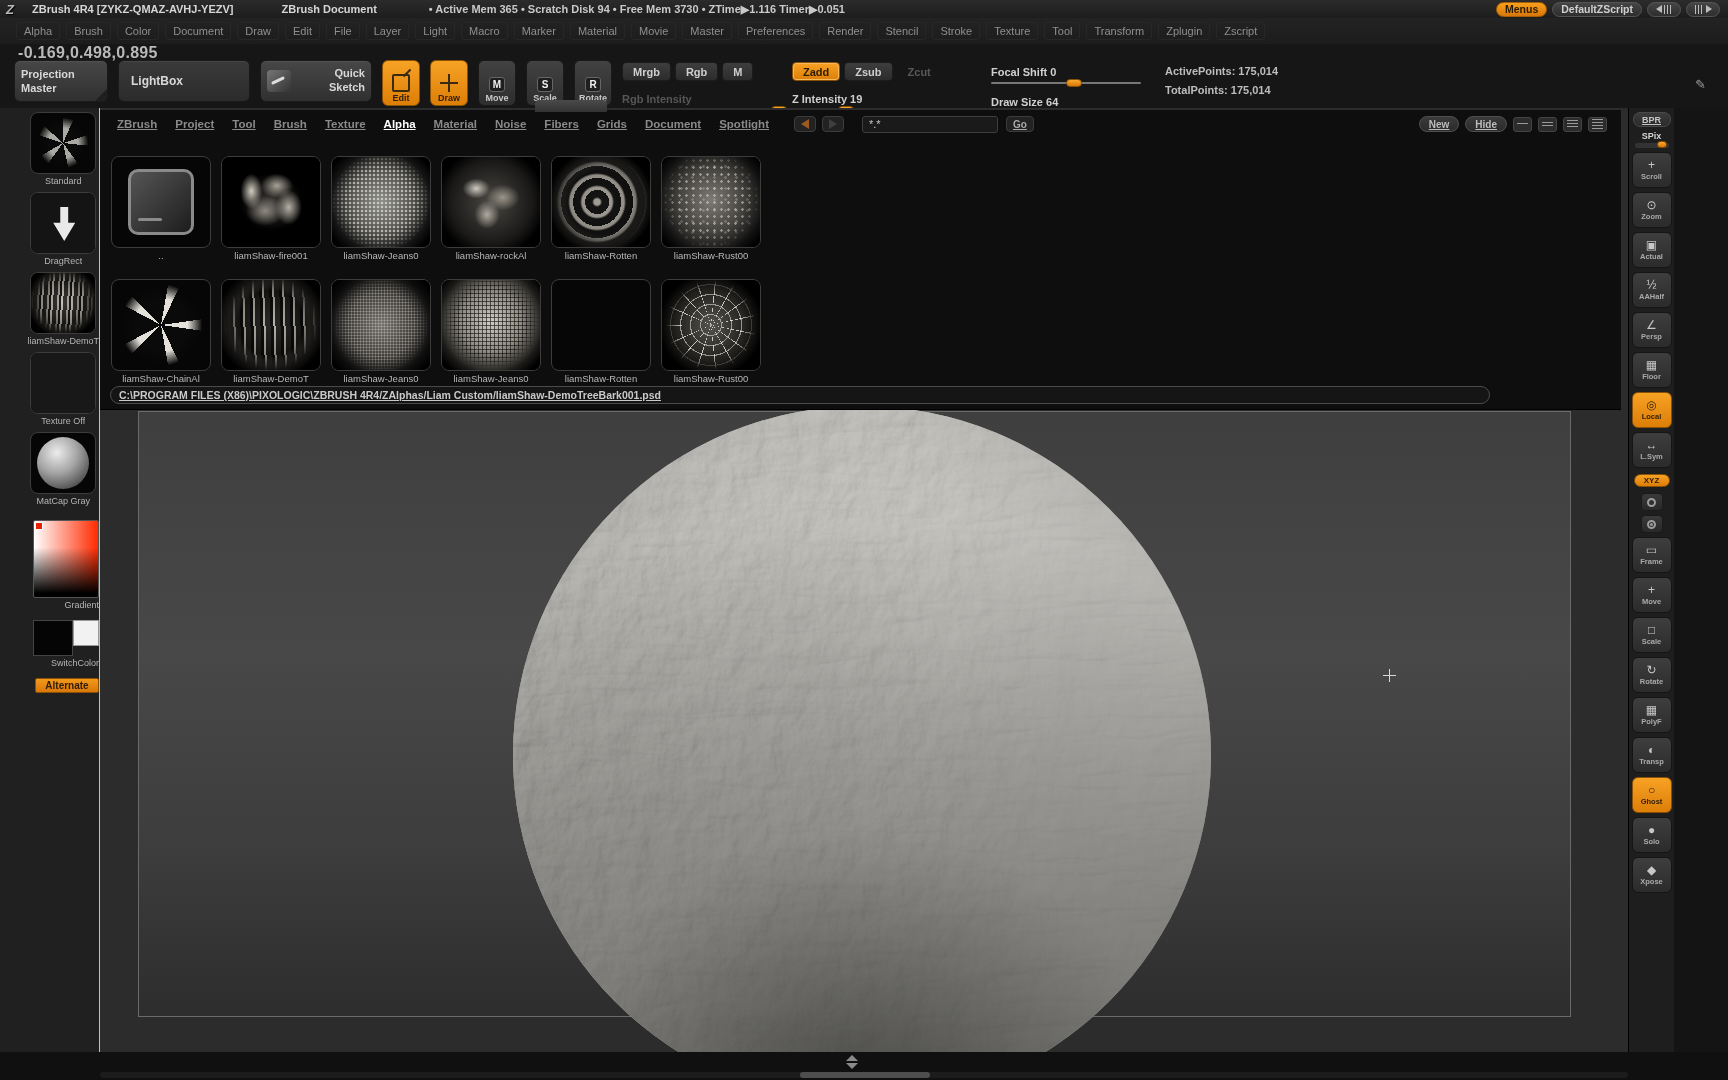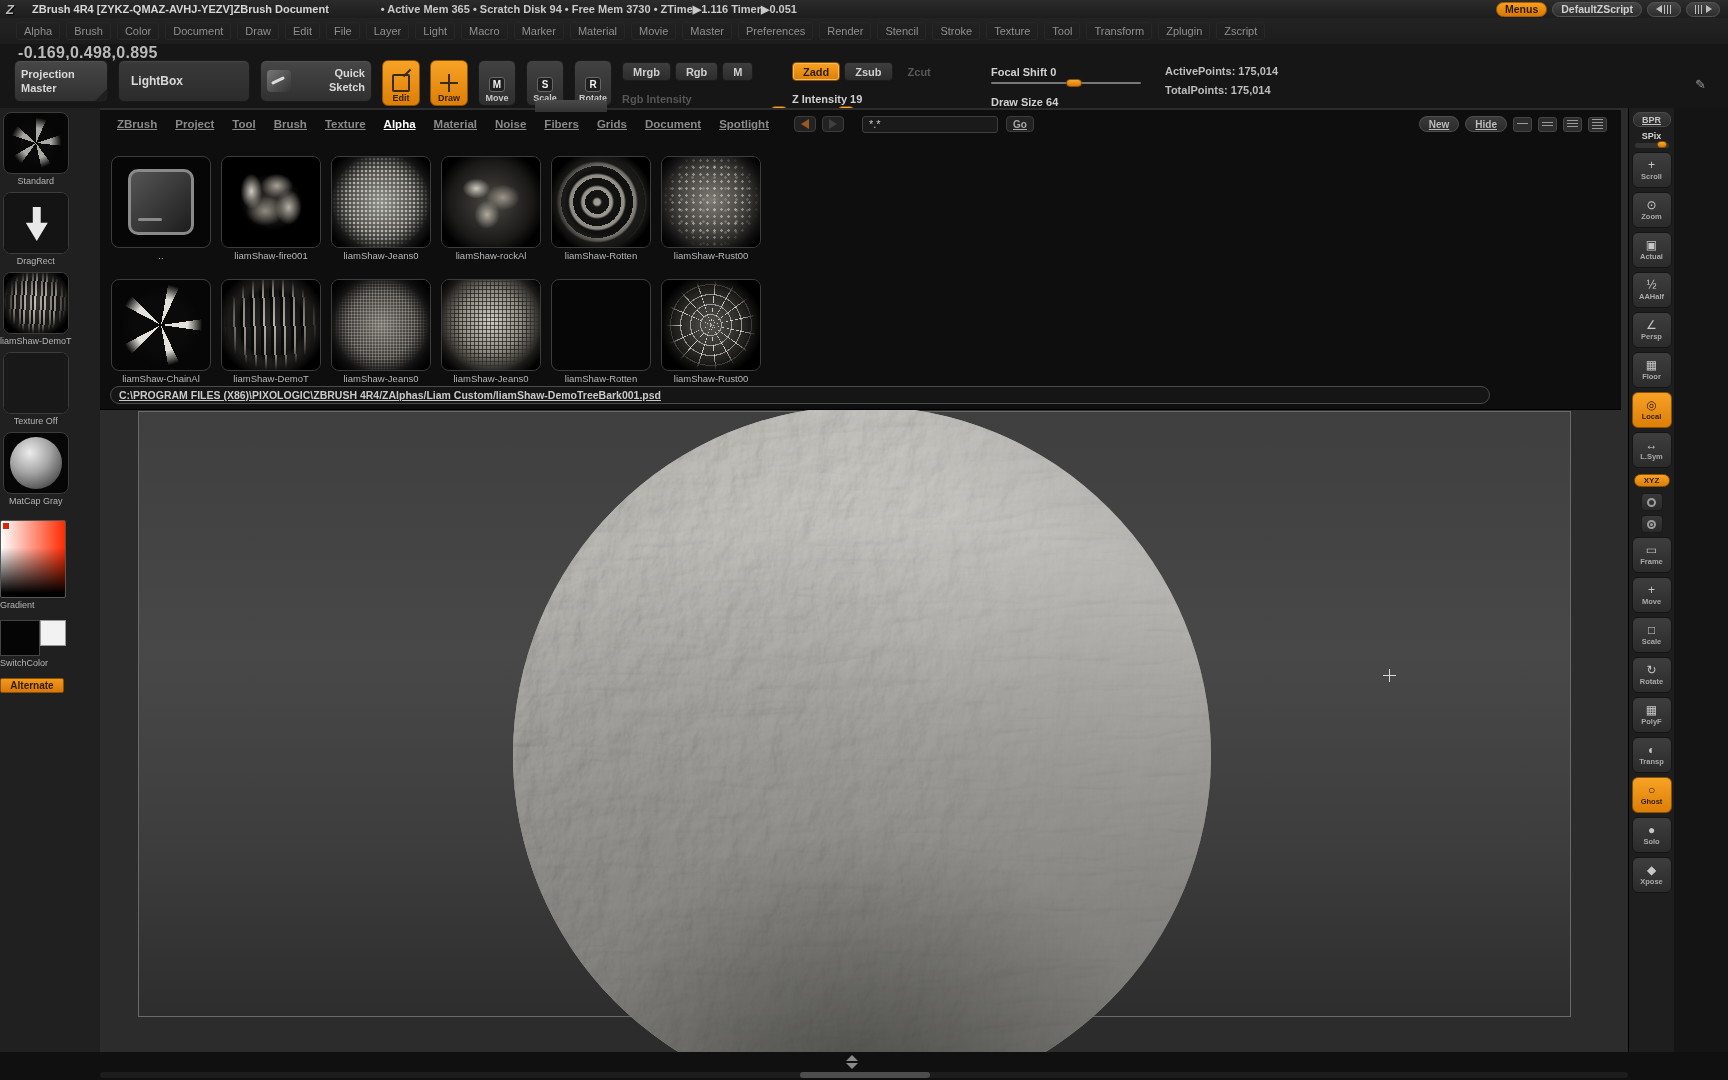--- a/index.html
+++ b/index.html
@@ -6,21 +6,21 @@
   html,body { width:1728px; height:1080px; overflow:hidden; background:#000;
     font-family:"Liberation Sans", sans-serif; }
   #app { position:relative; width:1728px; height:1080px; background:#161616; }
 
   
   #titlebar { position:absolute; left:0; top:0; width:1728px; height:18px;
     background:linear-gradient(#2b2b2b,#1d1d1d); display:flex; align-items:center;
     color:#d6d6d6; font-size:11px; font-weight:bold; }
   .zlogo { width:16px; height:15px; margin:0 10px 0 6px; color:#b9b9b9;
     font-size:13px; font-style:italic; font-weight:bold; text-shadow:1px 1px 1px #000; }
-  .tb-doc { }
+  .tb-doc { margin-left:48px; }
   .tb-stats { margin-left:52px; font-weight:bold; color:#c9c9c9; }
   .tb-right { margin-left:auto; display:flex; align-items:center; gap:5px; margin-right:8px; }
   .tb-btn { height:15px; padding:0 8px; border:1px solid #555; border-radius:8px;
     background:linear-gradient(#454545,#2e2e2e); color:#cfcfcf; font-size:10.5px;
     font-weight:bold; display:flex; align-items:center; cursor:pointer; }
   .tb-btn.orange { background:linear-gradient(#f7a01c,#d87708); color:#2a1a00; border-color:#a85e06; }
   .traybtn { width:34px; height:15px; border:1px solid #555; border-radius:8px;
     background:linear-gradient(#454545,#2e2e2e); display:flex; align-items:center;
     justify-content:center; gap:2px; }
   .tri-l { width:0; height:0; border-top:4px solid transparent; border-bottom:4px solid transparent; border-right:6px solid #bdbdbd; }
@@ -85,22 +85,22 @@
   .nub { position:absolute; top:-3px; width:16px; height:8px; border-radius:4px;
     background:linear-gradient(#f9a82e,#d97708); border:1px solid #8a5104; }
   .points { font-size:11px; font-weight:bold; color:#bdbdbd; line-height:1.7; padding-top:2px; }
   .pencil { margin-left:auto; margin-right:22px; color:#9a9a9a; font-size:13px; align-self:center; cursor:pointer; }
 
   
   #main { position:absolute; left:0; top:108px; width:1728px; height:944px; background:#141414; }
 
   
   #leftshelf { position:absolute; left:0; top:0; width:102px; height:944px;
-    background:#202020; border-right:1px solid #5eead4; display:flex; flex-direction:column;
-    align-items:flex-start; padding-top:4px; }
+    background:#202020; border-right:3px solid #5eead4; display:flex; flex-direction:column;
+    align-items:flex-end; padding-top:4px; }
   .ls-item { display:flex; flex-direction:column; align-items:center; margin-bottom:6px; cursor:pointer; }
   .ls-label { font-size:9px; color:#b5b5b5; margin-top:2px; max-width:92px; overflow:hidden;
     white-space:nowrap; text-align:center; }
   .thumb { position:relative; background:#060606; border:1px solid #3c3c3c; border-radius:8px; overflow:hidden; }
   .thumb.small { width:66px; height:62px; }
 
   .picker { width:66px; height:78px; margin-top:8px; position:relative; cursor:crosshair;
     background:linear-gradient(to bottom, rgba(0,0,0,0) 35%, #000 95%),
                linear-gradient(to right, #ffffff, #ff2a00);
     border:1px solid #555; border-radius:2px; }

